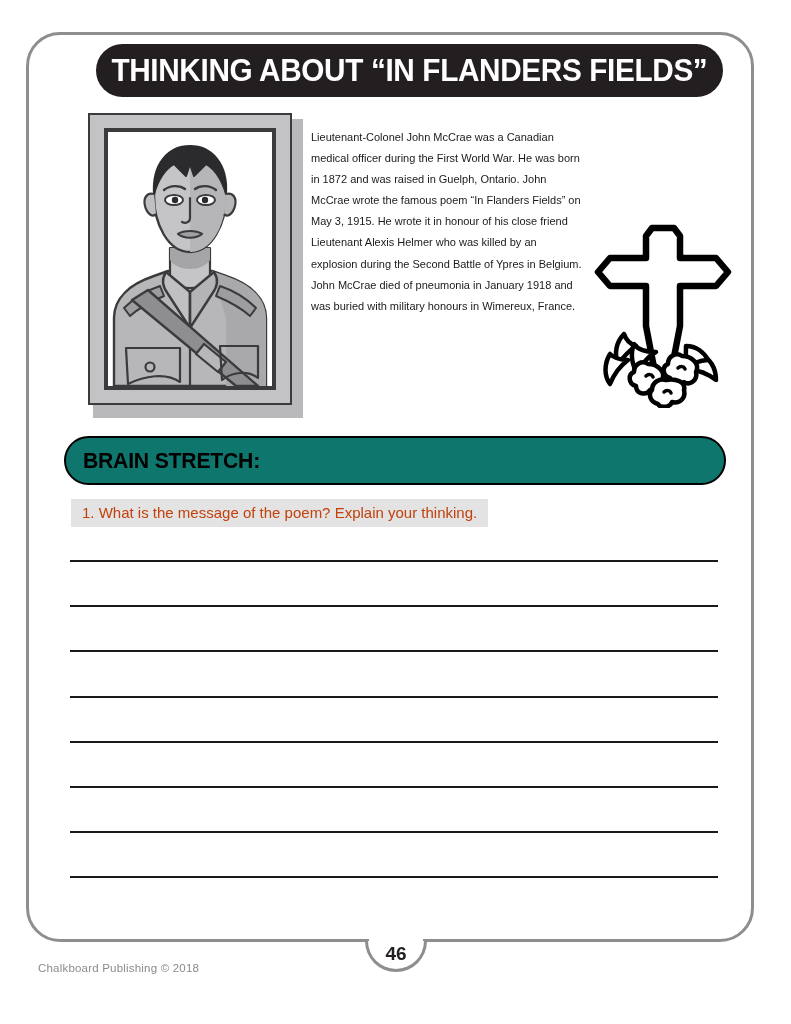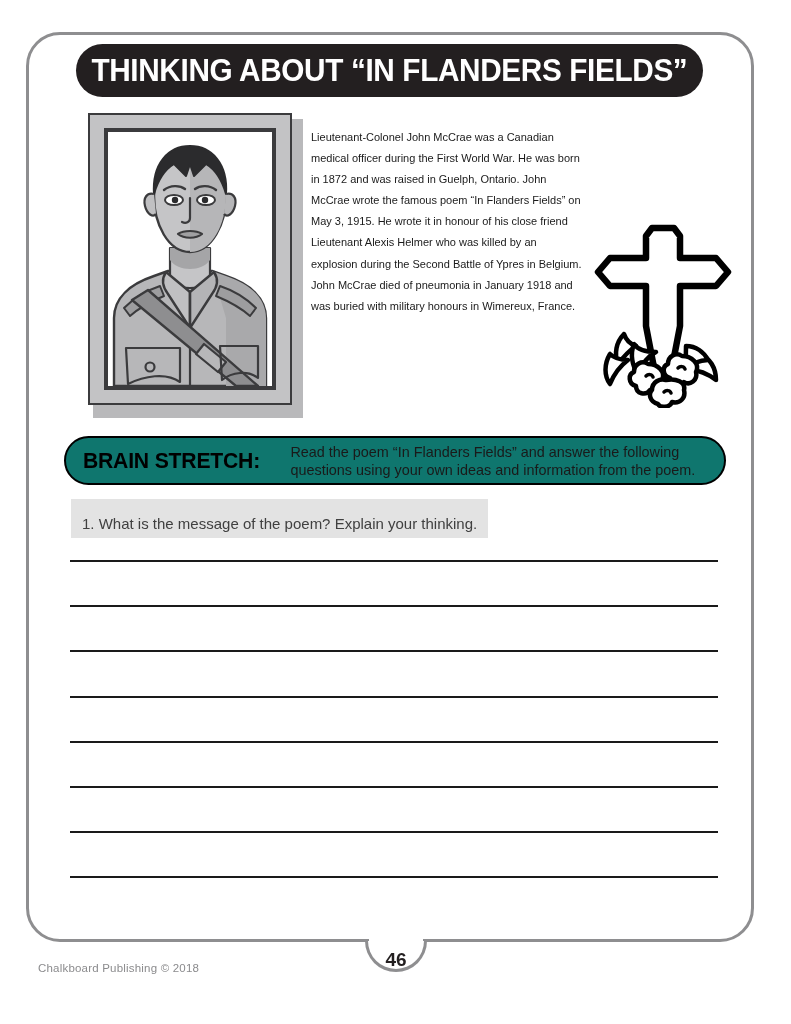--- a/index.html
+++ b/index.html
@@ -23,21 +23,21 @@
     width: 728px;
     height: 910px;
     border: 3px solid #8e8e90;
     border-radius: 34px;
     box-sizing: border-box;
   }
 
   
   #title-banner {
     position: absolute;
-    left: 76px;
+    left: 96px;
     top: 44px;
     width: 627px;
     height: 53px;
     background: #231f20;
     border-radius: 27px;
     display: flex;
     align-items: center;
     justify-content: center;
     z-index: 5;
   }
@@ -57,21 +57,21 @@
     left: 365px;
     top: 941px;
     width: 62px;
     height: 31px;
     border: 3px solid #8e8e90;
     border-top: none;
     border-radius: 0 0 34px 34px;
     background: #ffffff;
     box-sizing: border-box;
     display: flex;
-    align-items: flex-end;
+    align-items: flex-start;
     justify-content: center;
     z-index: 6;
   }
   
   #page-num-mask {
     position: absolute;
     left: 369px;
     top: 938px;
     width: 54px;
     height: 6px;
@@ -181,22 +181,22 @@
   
   #question-row {
     position: absolute;
     left: 71px;
     top: 499px;
   }
   #question-text {
     display: inline-block;
     background: #e3e3e3;
     font-size: 15px;
-    color: #404040;
-    padding: 16px 11px 6px 11px;
+    color: #c2410c;
+    padding: 5px 11px 6px 11px;
     white-space: nowrap;
   }
 
   
   #answer-lines {
     position: absolute;
     left: 70px;
     top: 560px;
     width: 648px;
   }
@@ -305,21 +305,20 @@
              C90 186 96 180 94 172 C96 164 86 160 76 162 Z" fill="#ffffff" stroke="#000000" stroke-width="4.5" stroke-linejoin="round"></path>
 
     <path d="M56 158 C58 156 62 156 63 159" fill="none" stroke="#000000" stroke-width="3.5" stroke-linecap="round"></path>
     <path d="M88 150 C90 148 94 148 95 151" fill="none" stroke="#000000" stroke-width="3.5" stroke-linecap="round"></path>
     <path d="M74 174 C76 172 80 172 81 175" fill="none" stroke="#000000" stroke-width="3.5" stroke-linecap="round"></path>
   </svg>
 </div>
 
 <div id="brain-stretch-box">
   <span id="brain-stretch-label">BRAIN STRETCH:</span>
-  <span id="brain-stretch-instructions">Read the poem “In Flanders Fields” and answer the following questions using your own ideas and information from the poem.</span>
 </div>
 
 <div id="question-row">
   <span id="question-text">1. What is the message of the poem? Explain your thinking.</span>
 </div>
 
 <div id="answer-lines">
   <div class="answer-line"></div>
   <div class="answer-line"></div>
   <div class="answer-line"></div>

